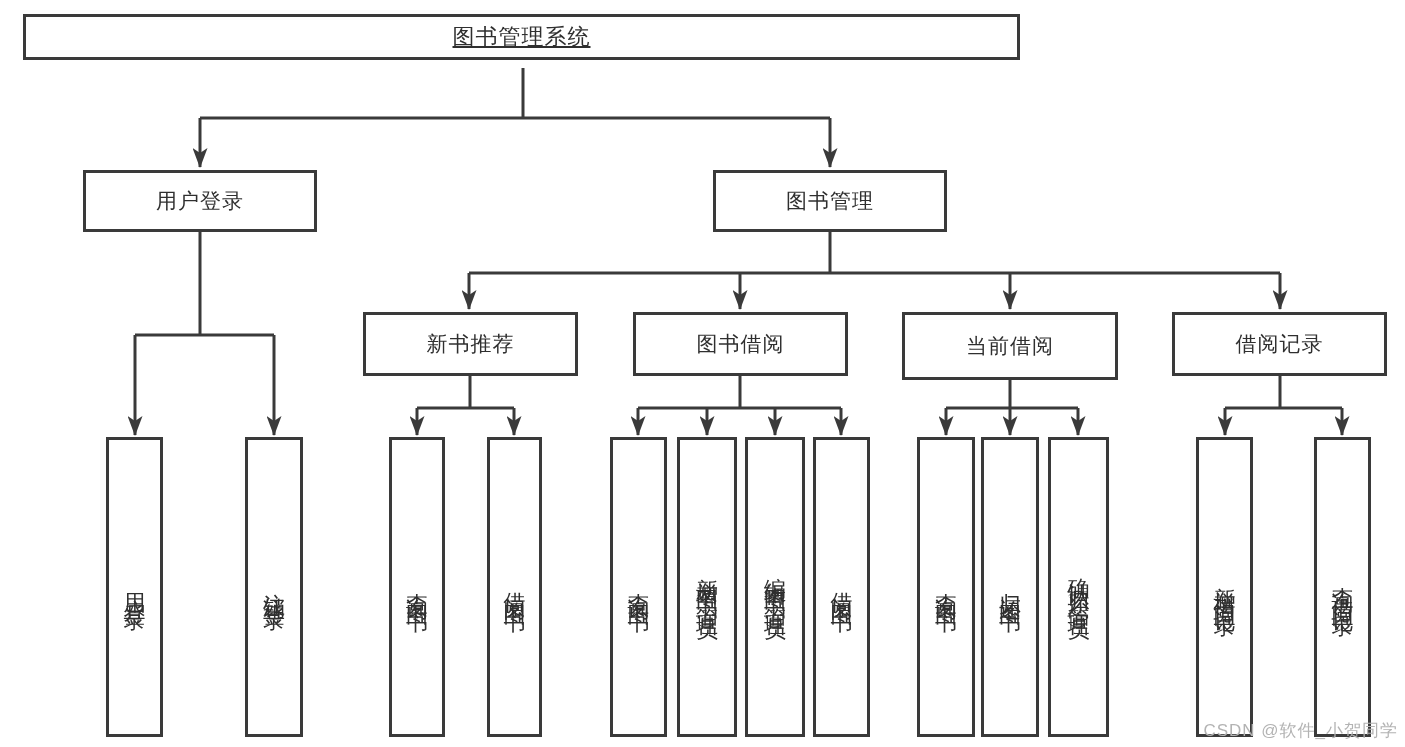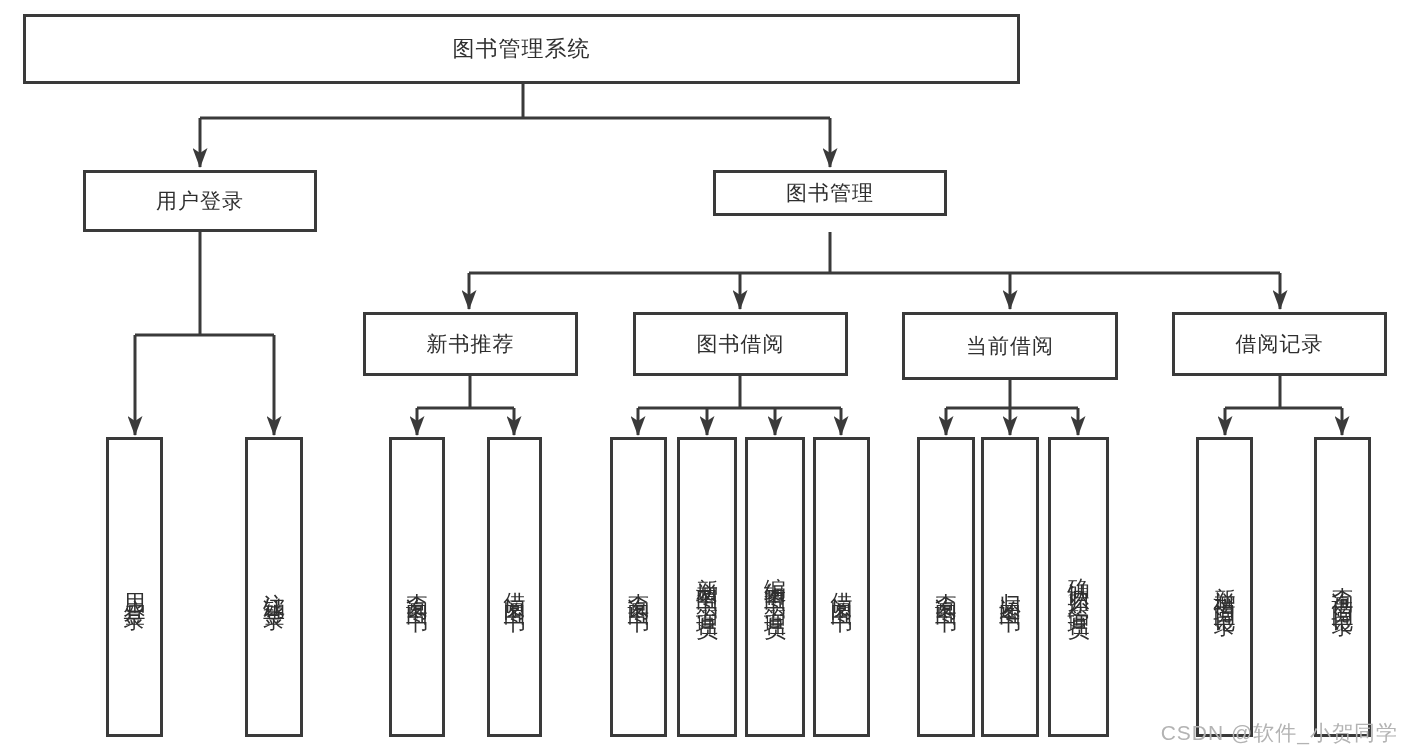--- a/index.html
+++ b/index.html
@@ -38,21 +38,21 @@
     line-height:1;
   }
   .leaf span{
     writing-mode:vertical-rl;
     text-orientation:mixed;
     letter-spacing:6px;
   }
   #watermark{
     position:absolute;
     right:7px;top:719px;
-    font-size:21px;
+    font-size:17px;
     letter-spacing:1px;
     color:var(--watermark);
     z-index:5;
     white-space:nowrap;
   }
 </style>
 </head>
 <body>
 
 <div id="stage">
@@ -93,24 +93,24 @@
       <line x1="946" y1="408" x2="946" y2="435" marker-end="url(#arrow)"></line>
       <line x1="1010" y1="408" x2="1010" y2="435" marker-end="url(#arrow)"></line>
       <line x1="1078" y1="408" x2="1078" y2="435" marker-end="url(#arrow)"></line>
 
       <path d="M1280,376 V408 M1225,408 H1342"></path>
       <line x1="1225" y1="408" x2="1225" y2="435" marker-end="url(#arrow)"></line>
       <line x1="1342" y1="408" x2="1342" y2="435" marker-end="url(#arrow)"></line>
     </g>
   </svg>
 
-  <div class="node h root" style="left:23px;top:14px;width:997px;height:70px;">图书管理系统</div>
+  <div class="node h root" style="left:23px;top:14px;width:997px;height:46px;text-decoration:underline;">图书管理系统</div>
 
   <div class="node h" style="left:83px;top:170px;width:234px;height:62px;">用户登录</div>
-  <div class="node h" style="left:713px;top:170px;width:234px;height:46px;">图书管理</div>
+  <div class="node h" style="left:713px;top:170px;width:234px;height:62px;">图书管理</div>
 
   <div class="node h" style="left:363px;top:312px;width:215px;height:64px;">新书推荐</div>
   <div class="node h" style="left:633px;top:312px;width:215px;height:64px;">图书借阅</div>
   <div class="node h" style="left:902px;top:312px;width:216px;height:68px;">当前借阅</div>
   <div class="node h" style="left:1172px;top:312px;width:215px;height:64px;text-align:center;">借阅记录</div>
 
   <div class="node leaf" style="left:106px;top:437px;width:57px;height:300px;">
     <span>用户登录</span>
   </div>
   <div class="node leaf" style="left:245px;top:437px;width:58px;height:300px;">

